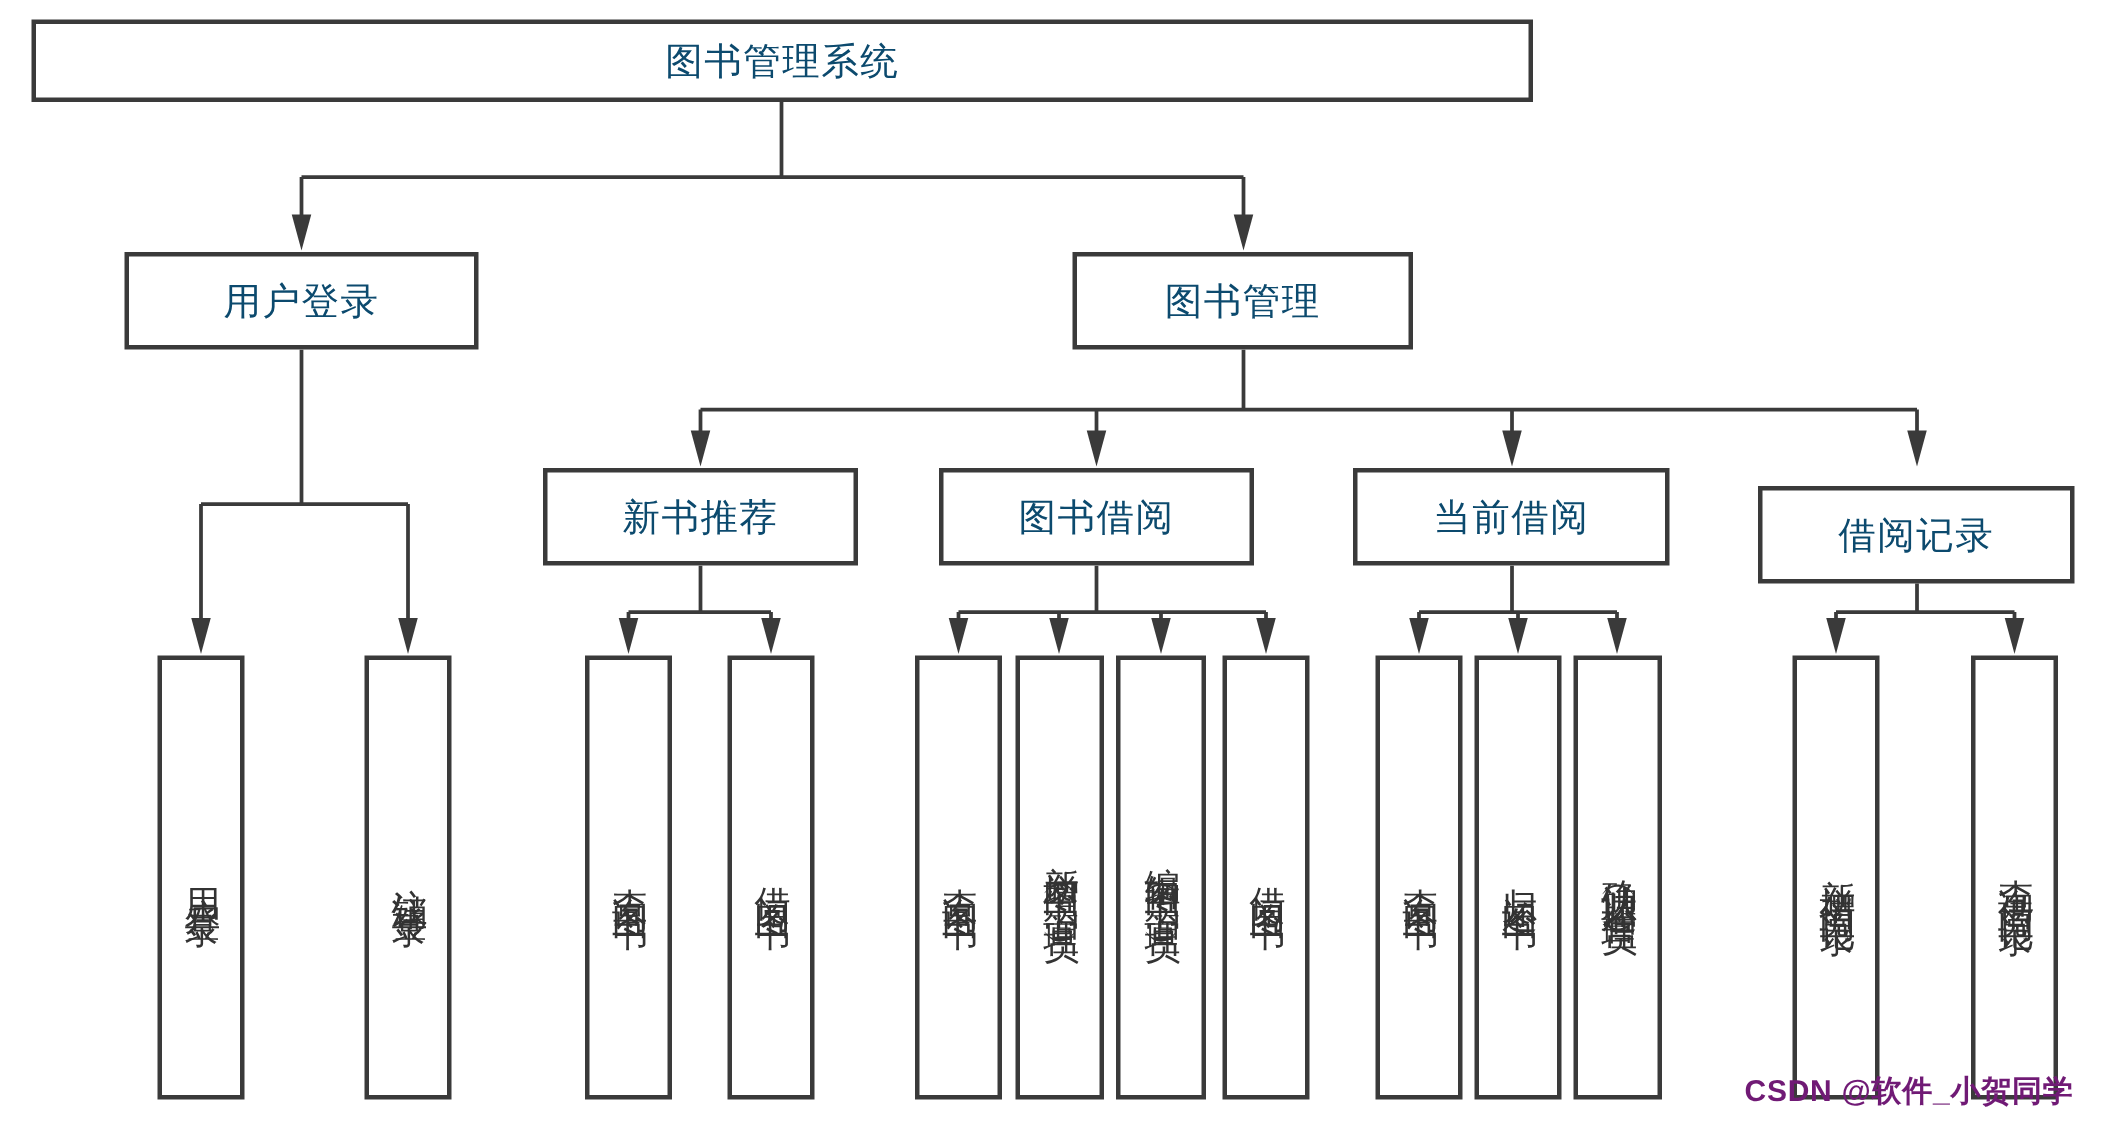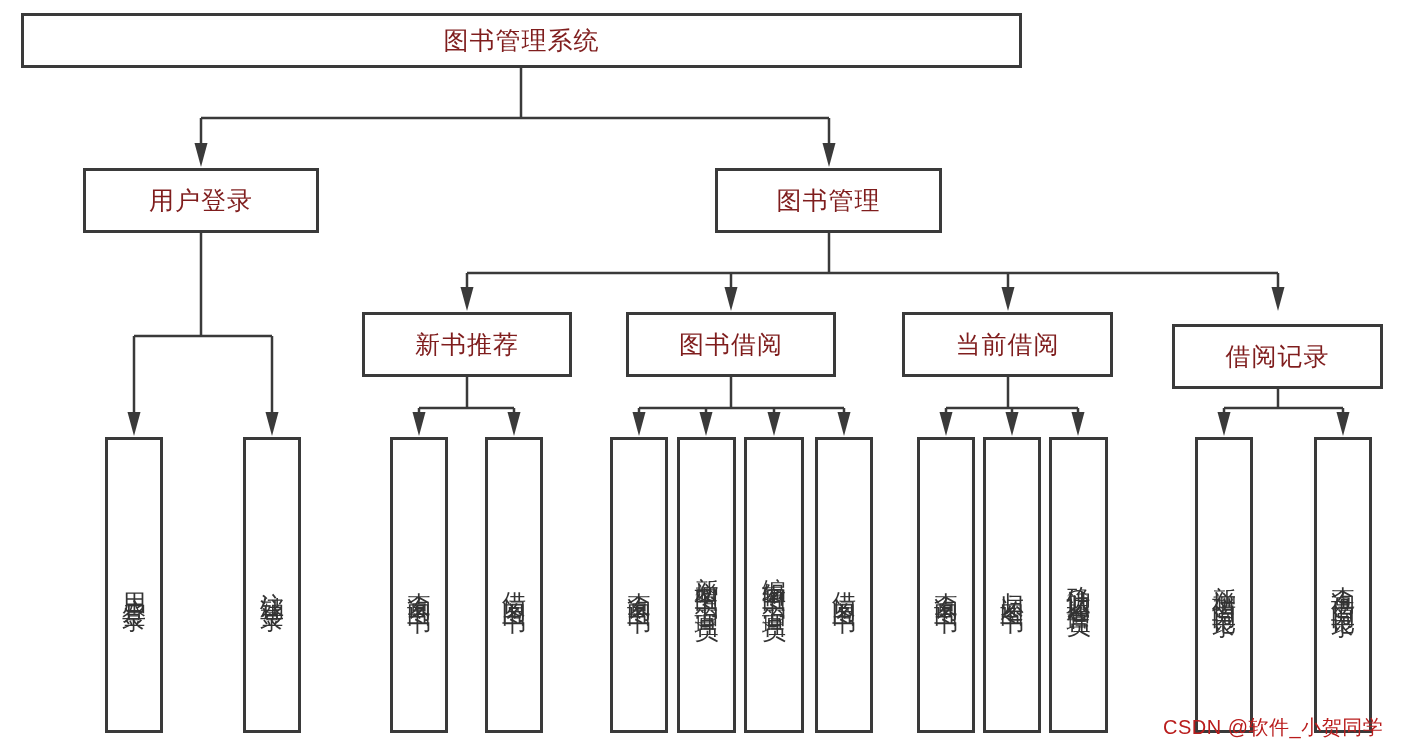--- a/index.html
+++ b/index.html
@@ -19,21 +19,21 @@
     position: absolute;
     left: 0; top: 0;
     width: 1405px;
     height: 747px;
   }
   .node {
     position: absolute;
     box-sizing: border-box;
     border: 3px solid #3a3a3a;
     background: #ffffff;
-    color: #7f1d1d;
+    color: #0c4a6e;
     display: flex;
     align-items: center;
     justify-content: center;
     font-size: 25px;
     letter-spacing: 1px;
     white-space: nowrap;
   }
   .vnode {
     position: absolute;
     box-sizing: border-box;
@@ -49,24 +49,25 @@
     writing-mode: vertical-rl;
     text-orientation: mixed;
     letter-spacing: 6px;
     line-height: 1;
   }
   .watermark {
     position: absolute;
     left: 1163px;
     top: 714px;
     font-size: 20px;
-    color: #b91c1c;
+    color: #701a75;
     letter-spacing: 0.5px;
     white-space: nowrap;
     z-index: 5;
+    font-weight: bold;
   }
 </style>
 </head>
 <body>
 
 <div class="canvas">
 
   <svg class="connectors" viewBox="0 0 1405 747" xmlns="http://www.w3.org/2000/svg" aria-hidden="true">
     <g stroke="#3a3a3a" stroke-width="2.5" fill="none">
 

